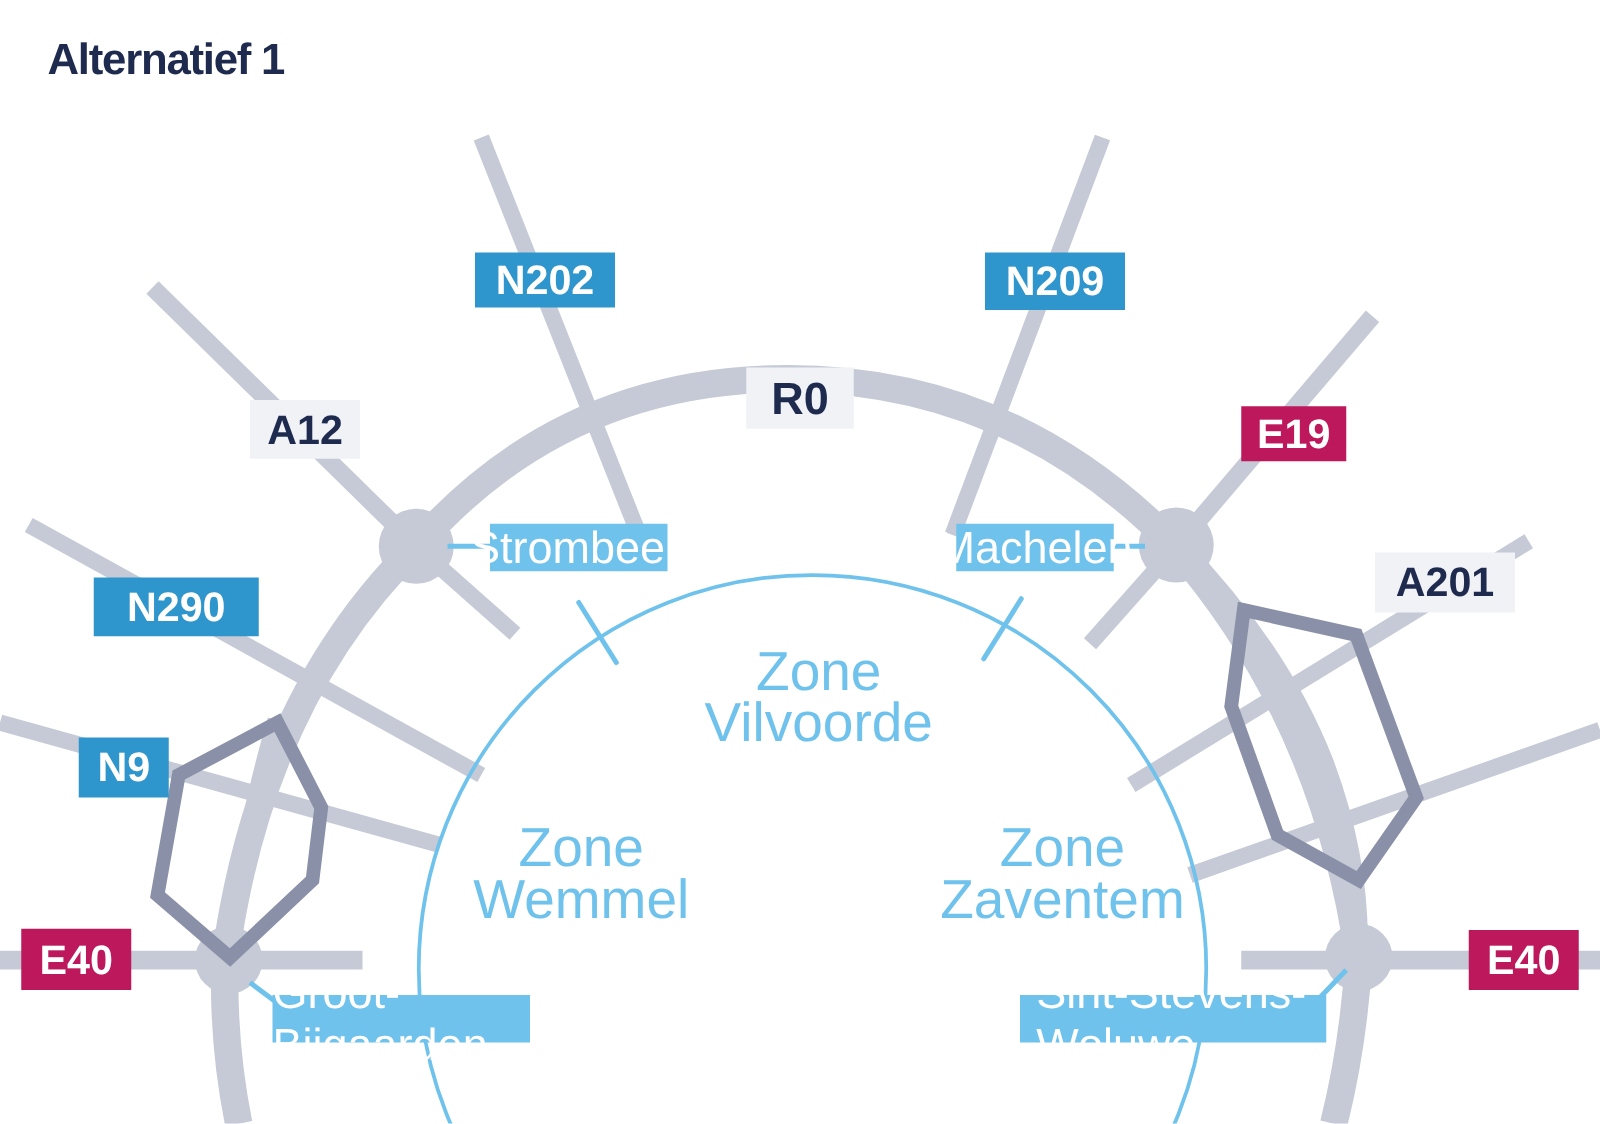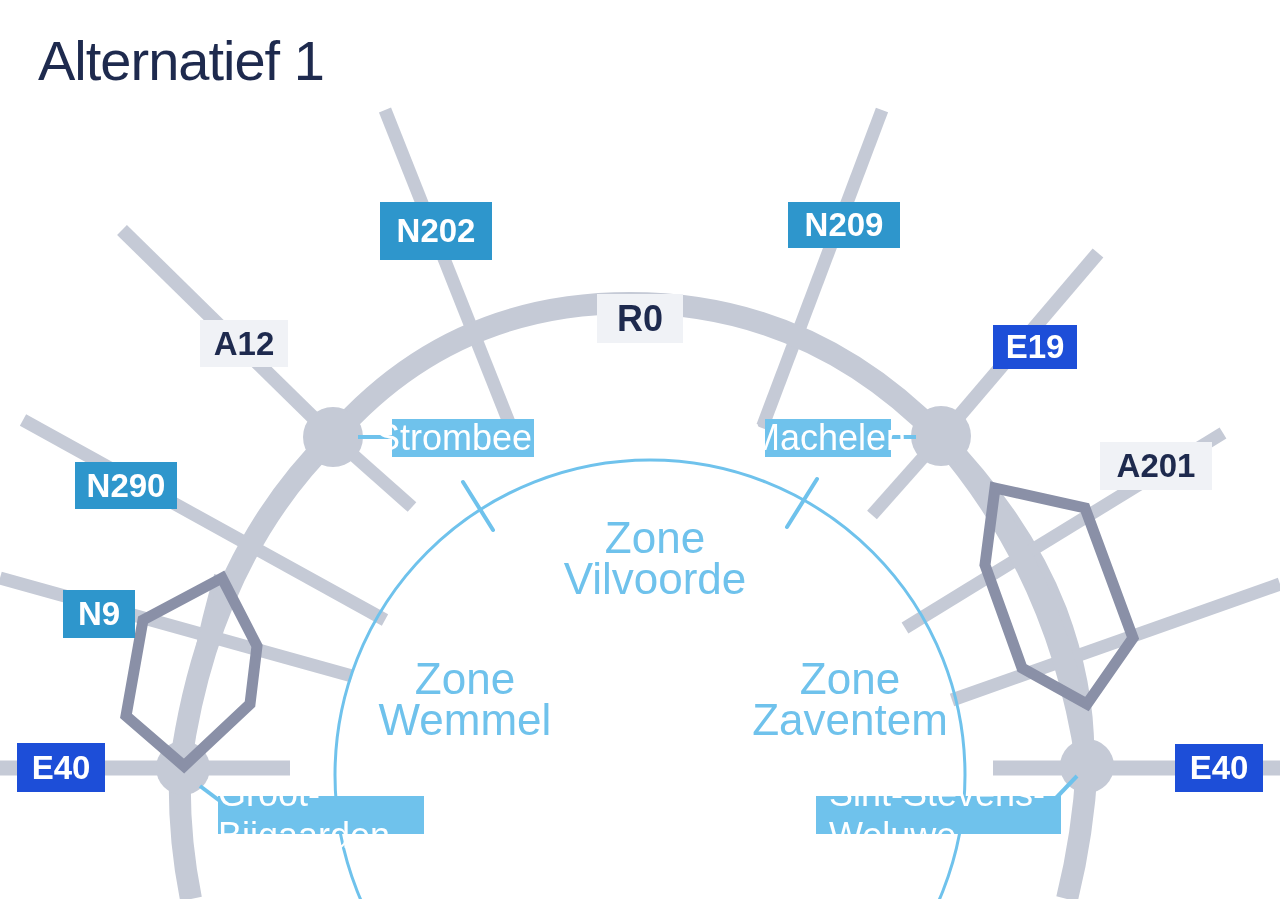--- a/index.html
+++ b/index.html
@@ -4,25 +4,25 @@
 <style>
   html,body{margin:0;padding:0;background:#ffffff;}
   #stage{
     position:relative;width:1280px;height:899px;overflow:hidden;background:#ffffff;
     font-family:"Liberation Sans", sans-serif;
   }
   #map-svg{position:absolute;left:0;top:0;}
   .lbl{position:absolute;display:flex;align-items:center;justify-content:center;box-sizing:border-box;}
   .page-title{
     position:absolute;left:38px;top:28px;
-    font-size:56px;font-weight:400;letter-spacing:-1px;color:#1E2A4E;
+    font-size:35px;font-weight:700;letter-spacing:-1px;color:#1E2A4E;
   }
   .badge{font-weight:bold;font-size:33px;letter-spacing:0;}
   .badge.blue{background:#2E96CC;color:#ffffff;}
-  .badge.teal{background:#1d4ed8;color:#ffffff;}
+  .badge.teal{background:#be185d;color:#ffffff;}
   .badge.neutral{background:#F0F2F6;color:#1E2A4E;}
   .badge.r0{font-size:36px;}
   .place{background:#6FC2EC;color:#ffffff;font-size:36px;font-weight:400;}
   .zone{
     position:absolute;width:220px;text-align:center;color:#6FC2EC;
     font-size:44px;line-height:41px;font-weight:400;white-space:pre-line;
   }
 </style>
 </head>
 <body>
@@ -71,26 +71,26 @@
     <g stroke="#6FC2EC" stroke-width="4" fill="none">
       <line x1="358" y1="437" x2="394" y2="437"></line>
       <line x1="888" y1="437" x2="916" y2="437"></line>
       <line x1="200" y1="786" x2="232" y2="810"></line>
       <line x1="1077" y1="776" x2="1056" y2="798"></line>
     </g>
   </svg>
 
   <div class="page-title">Alternatief 1</div>
 
-  <div class="lbl badge blue" style="left:380px;top:202px;width:112px;height:58px;">N202</div>
+  <div class="lbl badge blue" style="left:380px;top:202px;width:112px;height:44px;">N202</div>
   <div class="lbl badge blue" style="left:788px;top:202px;width:112px;height:46px;">N209</div>
   <div class="lbl badge neutral r0" style="left:597px;top:294px;width:86px;height:49px;">R0</div>
   <div class="lbl badge neutral" style="left:200px;top:320px;width:88px;height:47px;">A12</div>
   <div class="lbl badge teal" style="left:993px;top:325px;width:84px;height:44px;">E19</div>
-  <div class="lbl badge blue" style="left:75px;top:462px;width:102px;height:47px;">N290</div>
+  <div class="lbl badge blue" style="left:75px;top:462px;width:132px;height:47px;">N290</div>
   <div class="lbl badge neutral" style="left:1100px;top:442px;width:112px;height:48px;">A201</div>
   <div class="lbl badge blue" style="left:48px;top:590px;width:72px;height:48px;margin-left:15px;">N9</div>
   <div class="lbl badge teal" style="left:17px;top:743px;width:88px;height:49px;">E40</div>
   <div class="lbl badge teal" style="left:1175px;top:744px;width:88px;height:48px;">E40</div>
 
   <div class="lbl place" style="left:392px;top:419px;width:142px;height:38px;">Strombeek</div>
   <div class="lbl place" style="left:765px;top:419px;width:126px;height:38px;">Machelen</div>
   <div class="lbl place" style="left:218px;top:796px;width:206px;height:38px;">Groot-Bijgaarden</div>
   <div class="lbl place" style="left:816px;top:796px;width:245px;height:38px;padding-left:13px;">Sint-Stevens-Woluwe</div>
 

